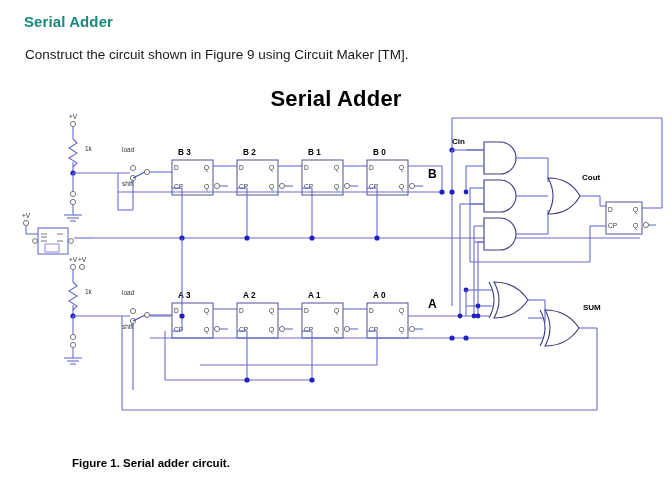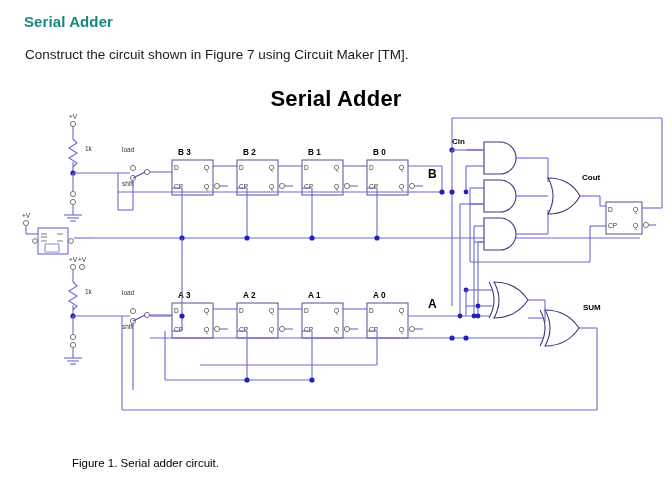--- a/index.html
+++ b/index.html
@@ -17,21 +17,21 @@
     position:absolute;left:25px;top:47px;
     font-size:13.5px;color:#1a1a1a;
   }
   #figure-title{
     position:absolute;left:0;right:0;top:86px;
     text-align:center;font-size:22px;font-weight:bold;
     color:#000;letter-spacing:.2px;
   }
   #figure-caption{
     position:absolute;left:72px;top:457px;
-    font-size:11.5px;font-weight:normal;color:#000;
+    font-size:11.5px;font-weight:bold;color:#000;
   }
   #schematic{
     position:absolute;left:0;top:110px;
     width:672px;height:330px;
   }
   svg text{font-family:"Liberation Sans", sans-serif;}
   .wire{stroke:#6a6ad0;stroke-width:1.1;fill:none;}
   .wire-dark{stroke:#4a4ab8;stroke-width:1.1;fill:none;}
   .gate-blk{stroke:#6a6ad0;stroke-width:1.1;fill:#ffffff;}
   .gate-body{stroke:#3a3a80;stroke-width:1.1;fill:#ffffff;}
@@ -40,21 +40,21 @@
   .lbl{font-size:8.2px;font-weight:bold;fill:#000;}
   .lbl-sm{font-size:6.5px;fill:#333;}
   .lbl-big{font-size:12px;font-weight:bold;fill:#000;}
   .lbl-sig{font-size:8px;font-weight:bold;fill:#000;}
   .ff-box{stroke:#50509a;stroke-width:1;fill:#ffffff;}
 </style>
 </head>
 <body>
 
 <div id="page-heading">Serial Adder</div>
-<div id="intro-text">Construct the circuit shown in Figure 7 using Circuit Maker [TM].</div>
+<div id="intro-text">Construct the circuit shown in Figure 9 using Circuit Maker [TM].</div>
 <div id="figure-title">Serial Adder</div>
 <div id="figure-caption">Figure 1.  Serial adder circuit.</div>
 
 <div id="schematic">
 <svg viewBox="0 0 672 330" width="672" height="330" xmlns="http://www.w3.org/2000/svg">
 
   <g>
     <text class="lbl-sm" x="69" y="9">+V</text>
     <circle class="pin" cx="73" cy="14" r="2.6"></circle>
     <line class="wire" x1="73" y1="17" x2="73" y2="29"></line>

